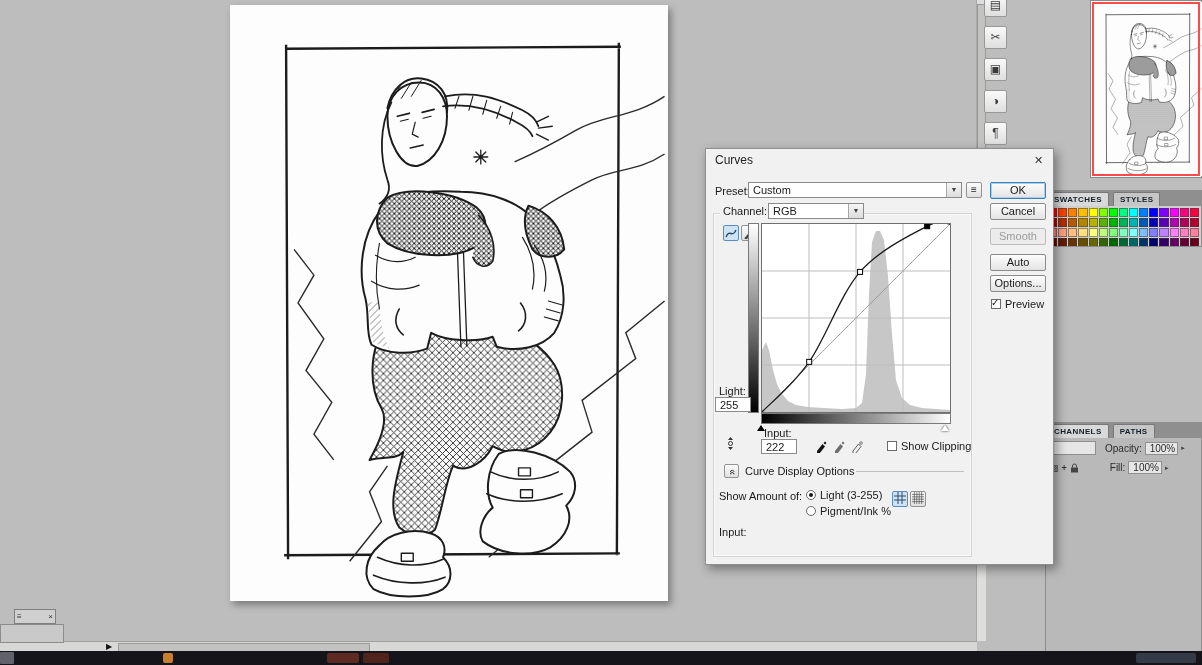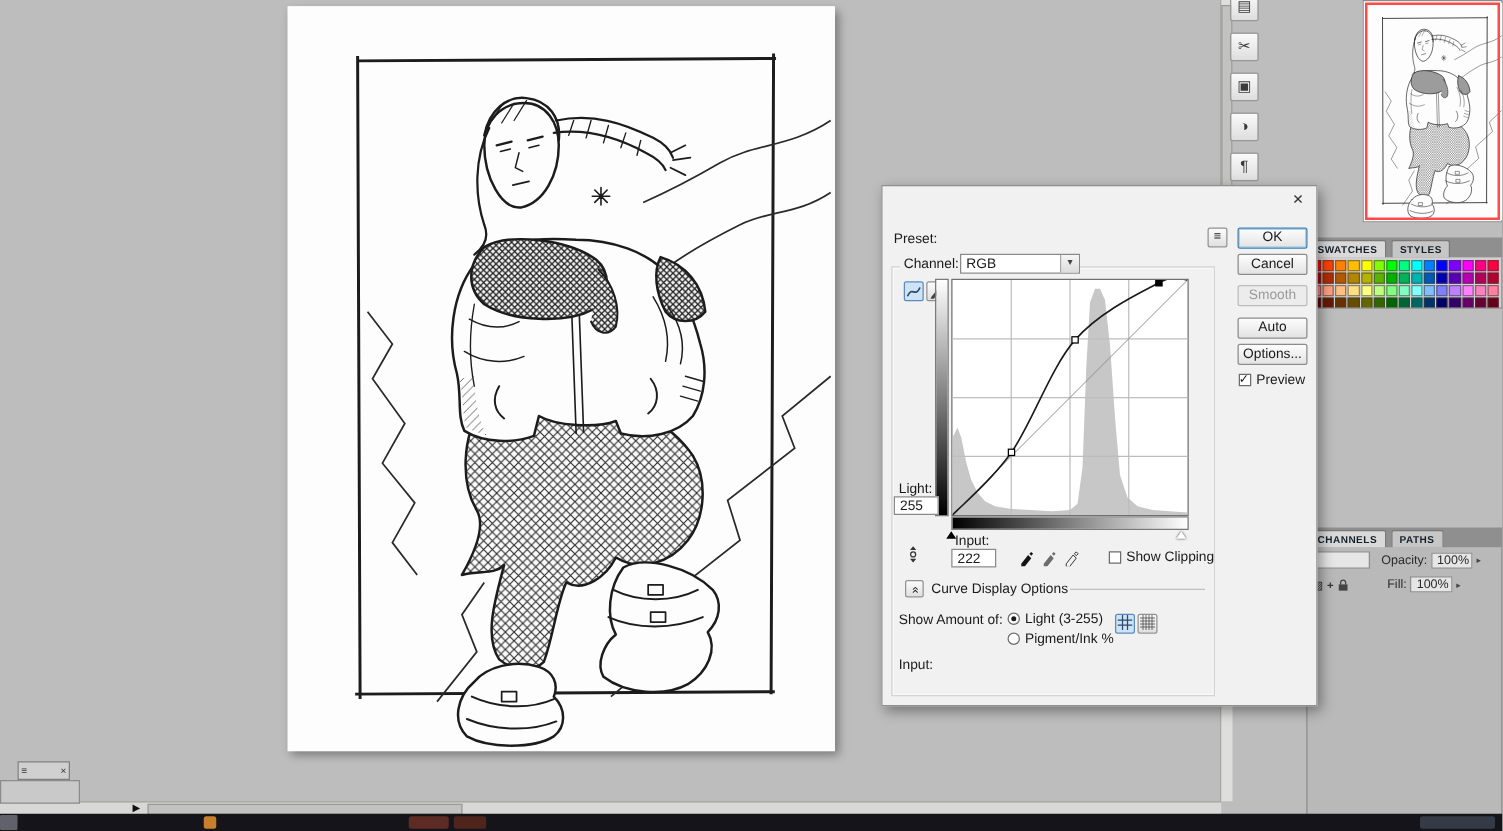--- a/index.html
+++ b/index.html
@@ -285,23 +285,28 @@
             </svg>
         </span>
         <span style="margin-left:28px">Fill:</span>
         <span class="val">100%</span>
         <span class="spin">▸</span>
       </div>
     </div>
   </div>
 
   <div class="abs" id="curves-dialog">
+    <div class="abs dlg-title">Curves</div>
     <div class="abs dlg-close">✕</div>
 
     <span class="abs lbl" style="left:9px;top:36px">Preset:</span>
+    <div class="abs combo" style="left:42px;top:33px;width:214px">
+      <span>Custom</span>
+      <span class="arrow">▼</span>
+    </div>
     <div class="abs smallbtn" style="left:260px;top:33px;line-height:14px;font-size:10px">≡</div>
 
     <div class="abs btn default" style="left:284px;top:33px">OK</div>
     <div class="abs btn" style="left:284px;top:54px">Cancel</div>
     <div class="abs btn disabled" style="left:284px;top:79px">Smooth</div>
     <div class="abs btn" style="left:284px;top:105px">Auto</div>
     <div class="abs btn" style="left:284px;top:126px">Options...</div>
     <label class="abs cb" style="left:285px;top:149px">
       <span class="cbbox checked" id="cb-preview"></span>
       <span>Preview</span>

